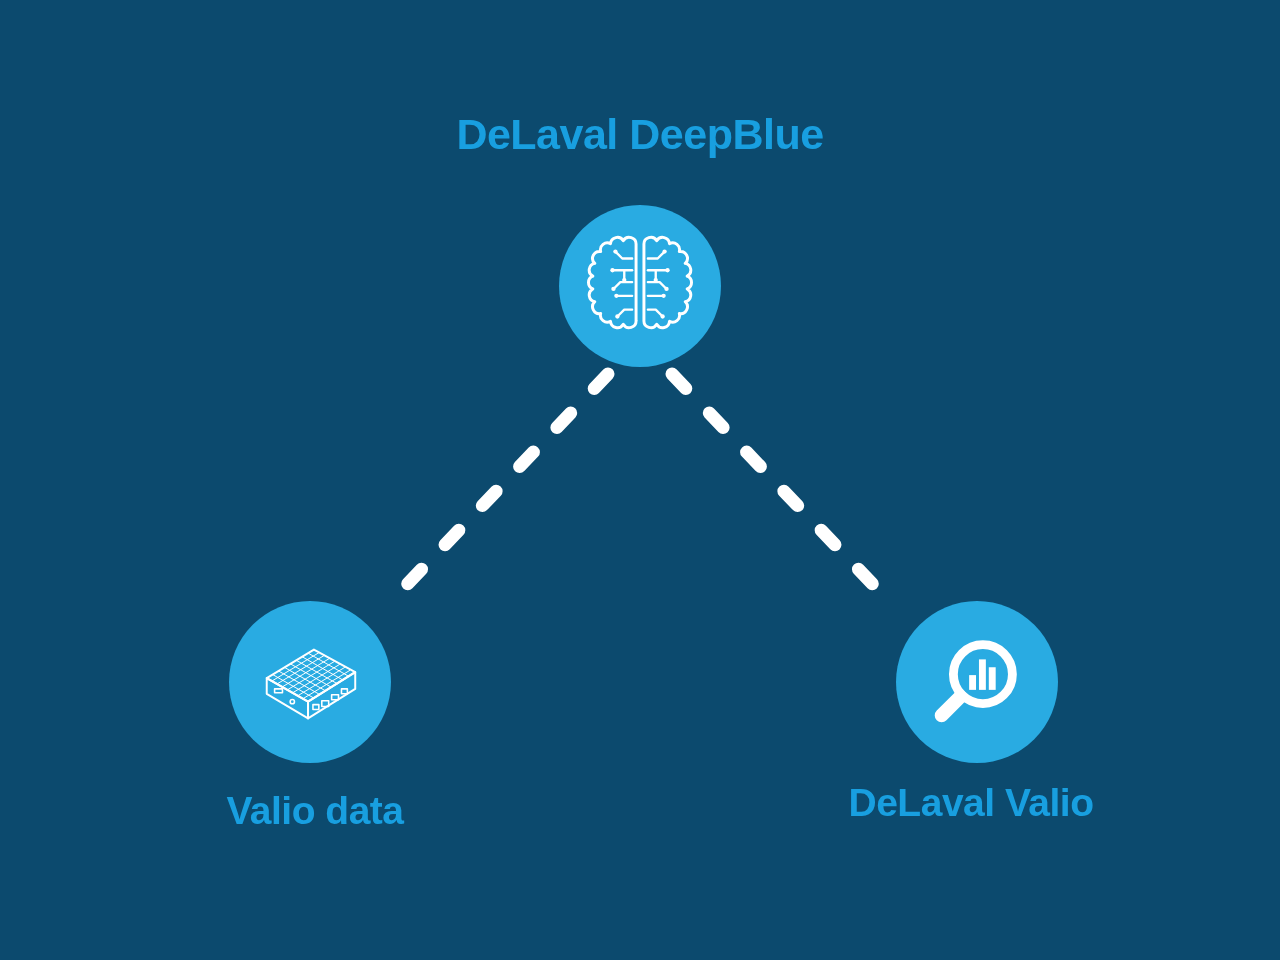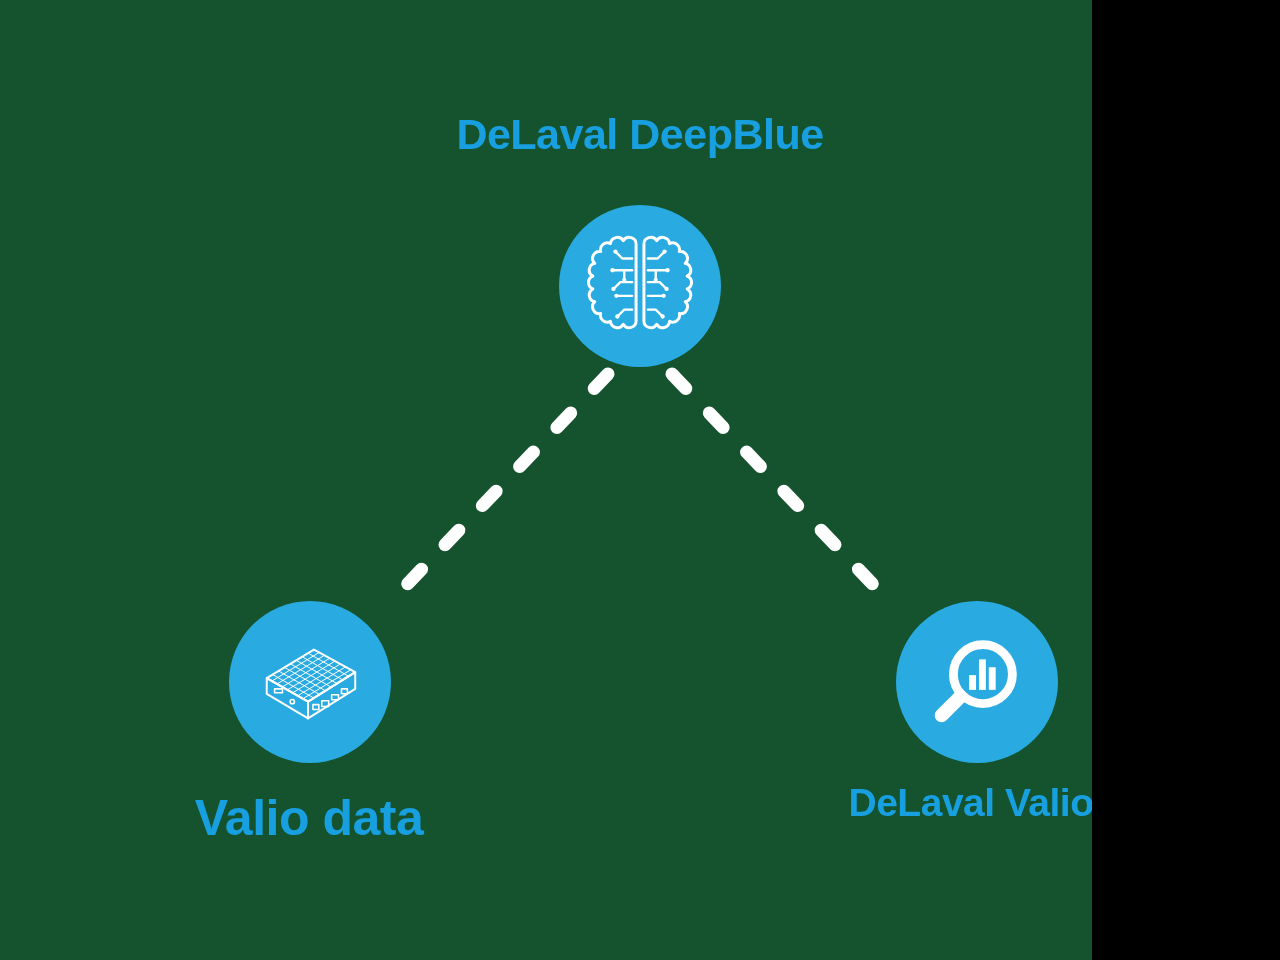--- a/index.html
+++ b/index.html
@@ -1,19 +1,19 @@
 <!DOCTYPE html>
 <html><head>
 <meta charset="utf-8">
 <style>
   html,body{margin:0;padding:0;background:#000;}
   .canvas{
     position:relative;
-    width:1092px;height:960px;
-    background:#14532d;
+    width:1280px;height:960px;
+    background:#0c4a6e;
     overflow:hidden;
     font-family:"Liberation Sans", sans-serif;
   }
   .connections{position:absolute;left:0;top:0;width:1280px;height:960px;}
   .node-circle{
     position:absolute;
     width:162px;height:162px;
     border-radius:50%;
     background:#29ABE2;
     display:flex;align-items:center;justify-content:center;
@@ -21,21 +21,21 @@
   .node-circle svg{display:block;}
   .node-label{
     position:absolute;
     color:#189FE0;
     font-weight:bold;
     text-align:center;
     letter-spacing:-0.5px;
     white-space:nowrap;
   }
   .label-title{left:340px;top:110px;width:600px;font-size:43px;}
-  .label-left {left:109px;top:789px;width:400px;font-size:50px;}
+  .label-left {left:115px;top:789px;width:400px;font-size:39px;}
   .label-right{left:771px;top:781px;width:400px;font-size:39px;}
   .circle-brain{left:559px;top:205px;}
   .circle-box{left:229px;top:601px;}
   .circle-magnifier{left:896px;top:601px;}
 </style>
 </head>
 <body>
 
 <div class="canvas">
 

